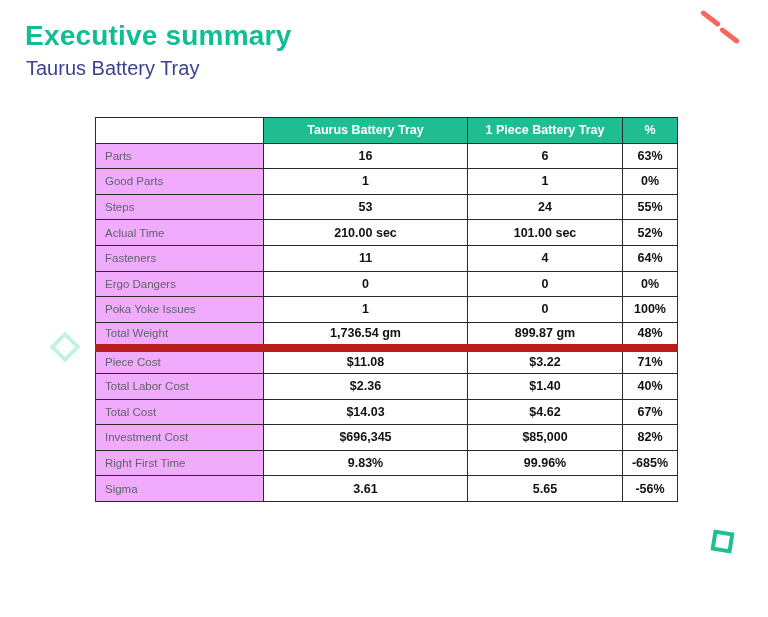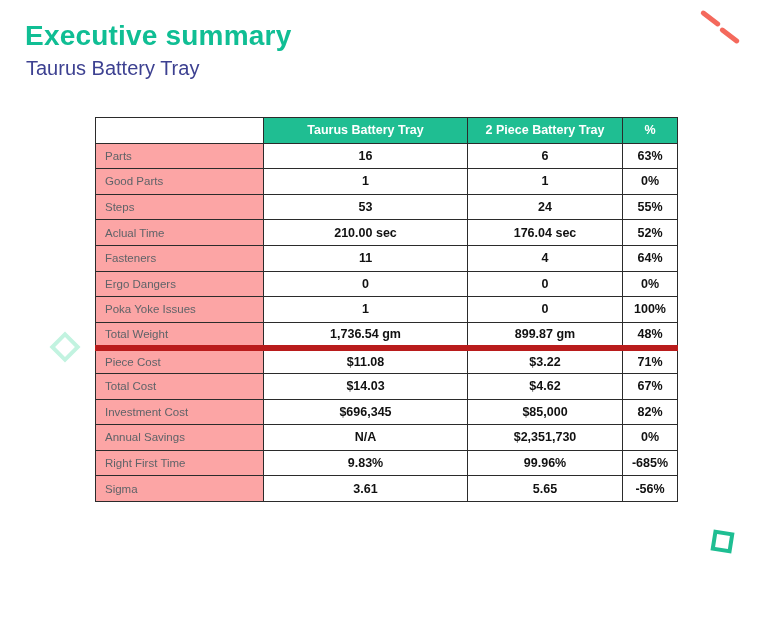--- a/index.html
+++ b/index.html
@@ -96,28 +96,28 @@
   .summary thead th.corner { background: #ffffff; }
 
   .summary td {
     background: #ffffff;
     color: #111111;
     font-size: 12.5px;
     font-weight: 700;
     text-align: center;
   }
   .summary td.label {
-    background: #fca5a5;
+    background: #f0abfc;
     color: #5f6368;
     font-size: 11.5px;
     font-weight: 400;
     text-align: left;
     padding-left: 9px;
   }
-  .summary tr.thick td { border-top: 6px solid #b91c1c; }
+  .summary tr.thick td { border-top: 8px solid #b91c1c; }
 </style>
 </head>
 <body>
 
 <div class="page">
 
   <div class="deco slash slash-1"></div>
   <div class="deco slash slash-2"></div>
   <div class="deco diamond"></div>
   <div class="deco square"></div>
@@ -129,21 +129,21 @@
     <colgroup>
       <col class="c-label">
         <col class="c-taurus">
         <col class="c-piece">
         <col class="c-pct">
     </colgroup>
     <thead>
       <tr>
         <th class="corner"></th>
         <th>Taurus Battery Tray</th>
-        <th>2 Piece Battery Tray</th>
+        <th>1 Piece Battery Tray</th>
         <th>%</th>
       </tr>
     </thead>
     <tbody>
       <tr>
         <td class="label">Parts</td>
         <td>16</td>
         <td>6</td>
         <td>63%</td>
       </tr>
@@ -155,21 +155,21 @@
       </tr>
       <tr>
         <td class="label">Steps</td>
         <td>53</td>
         <td>24</td>
         <td>55%</td>
       </tr>
       <tr>
         <td class="label">Aclual Time</td>
         <td>210.00 sec</td>
-        <td>176.04 sec</td>
+        <td>101.00 sec</td>
         <td>52%</td>
       </tr>
       <tr>
         <td class="label">Fasteners</td>
         <td>11</td>
         <td>4</td>
         <td>64%</td>
       </tr>
       <tr>
         <td class="label">Ergo Dangers</td>
@@ -189,38 +189,38 @@
         <td>899.87 gm</td>
         <td>48%</td>
       </tr>
       <tr class="thick">
         <td class="label">Piece Cost</td>
         <td>$11.08</td>
         <td>$3.22</td>
         <td>71%</td>
       </tr>
       <tr>
+        <td class="label">Total Labor Cost</td>
+        <td>$2.36</td>
+        <td>$1.40</td>
+        <td>40%</td>
+      </tr>
+      <tr>
         <td class="label">Total Cost</td>
         <td>$14.03</td>
         <td>$4.62</td>
         <td>67%</td>
       </tr>
       <tr>
         <td class="label">Investment Cost</td>
         <td>$696,345</td>
         <td>$85,000</td>
         <td>82%</td>
       </tr>
       <tr>
-        <td class="label">Annual Savings</td>
-        <td>N/A</td>
-        <td>$2,351,730</td>
-        <td>0%</td>
-      </tr>
-      <tr>
         <td class="label">Right First Time</td>
         <td>9.83%</td>
         <td>99.96%</td>
         <td>-685%</td>
       </tr>
       <tr>
         <td class="label">Sigma</td>
         <td>3.61</td>
         <td>5.65</td>
         <td>-56%</td>

